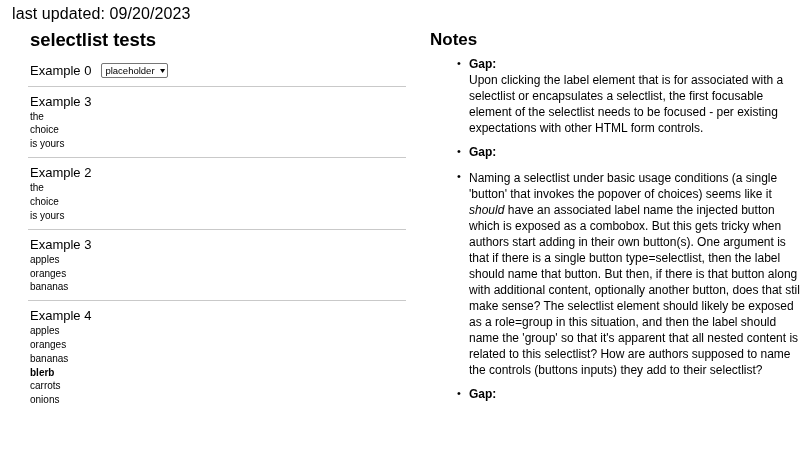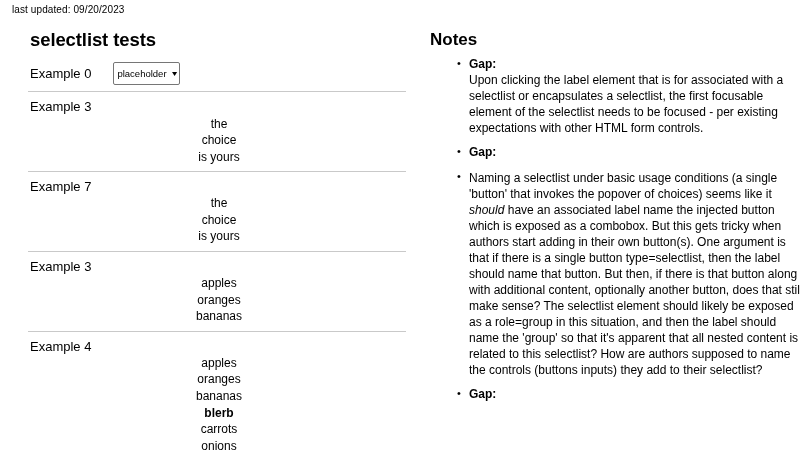--- a/index.html
+++ b/index.html
@@ -20,21 +20,21 @@
   #page {
     position: relative;
     width: 800px;
     height: 450px;
     overflow: hidden;
   }
   .last-updated {
     position: absolute;
     left: 12px;
     top: 3px;
-    font-size: 10px;
+    font-size: 16px;
     color: #000;
     letter-spacing: 0.1px;
   }
   .columns {
     position: absolute;
     left: 16px;
     top: 22px;
     width: 800px;
     height: 428px;
     display: flex;
@@ -63,57 +63,56 @@
     margin: 9px 0 7px 0;
     line-height: 1.1;
   }
   .example {
     padding: 0;
     margin: 0;
   }
   .example-head {
     display: flex;
     align-items: center;
-    gap: 22px;
+    gap: 10px;
     margin: 0 0 0 2px;
     min-height: 15px;
   }
   .example-label {
     font-size: 13px;
     white-space: nowrap;
   }
   .example-trailing {
     font-size: 13px;
     white-space: nowrap;
   }
   .opt {
     margin: 0 0 0 2px;
-    font-size: 12px;
+    font-size: 10px;
     line-height: 1.38;
-    text-align: center;
   }
   .opt.group-label {
     font-weight: bold;
   }
   hr.sep {
     border: none;
     border-top: 1px solid #c9c9c9;
     margin: 6px 0 6px 0;
     width: 378px;
     height: 0;
   }
   
   .native-select {
     display: inline-flex;
     align-items: center;
     justify-content: space-between;
     border: 1px solid #767676;
     background: #ffffff;
     border-radius: 2px;
-    height: 23px;
+    height: 15px;
     padding: 0 2px 0 3px;
     font-size: 9.5px;
     font-family: "Liberation Sans", sans-serif;
     color: #000;
     line-height: 1;
     min-width: 57px;
   }
   .native-select .sel-value {
     padding-right: 4px;
   }
@@ -184,21 +183,21 @@
             <div class="example-head">
               <span class="example-label">Example 3</span>
             </div>
             <div class="opt">the</div>
             <div class="opt">choice</div>
             <div class="opt">is yours</div>
           </div>
           <hr class="sep">
           <div class="example">
             <div class="example-head">
-              <span class="example-label">Example 7</span>
+              <span class="example-label">Example 2</span>
             </div>
             <div class="opt">the</div>
             <div class="opt">choice</div>
             <div class="opt">is yours</div>
           </div>
           <hr class="sep">
           <div class="example">
             <div class="example-head">
               <span class="example-label">Example 3</span>
             </div>

